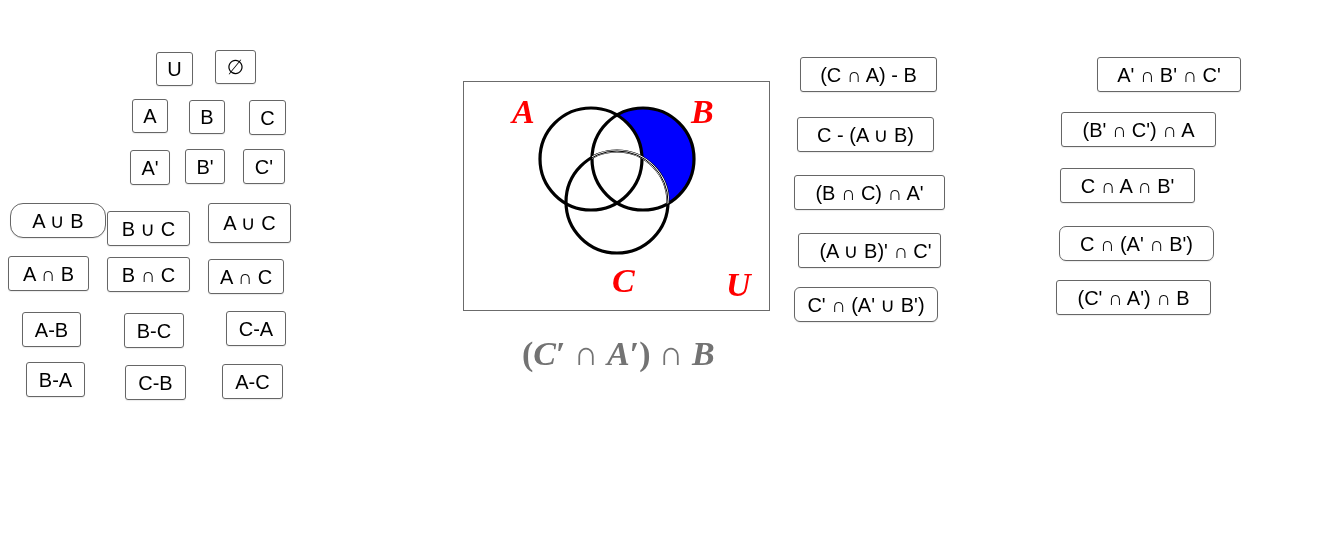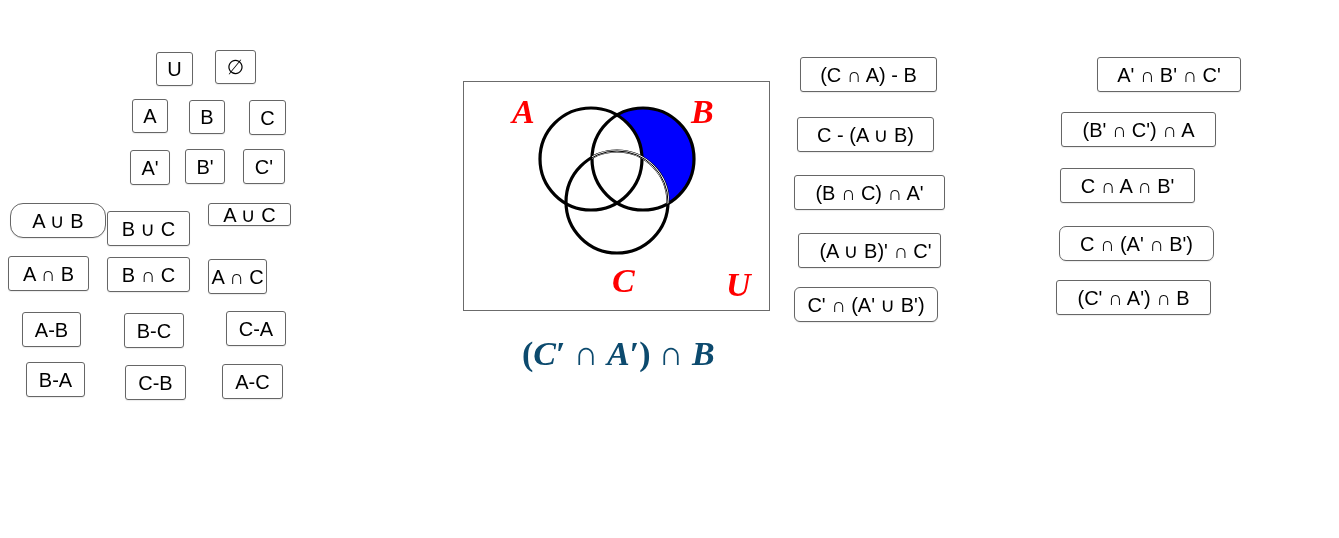--- a/index.html
+++ b/index.html
@@ -43,21 +43,21 @@
       font-weight: bold;
       font-size: 34px;
       color: #ff0000;
       line-height: 1;
     }
     #formula {
       position: absolute;
       left: 522px; top: 337px;
       font-family: "Liberation Serif", "DejaVu Serif", serif;
       font-size: 34px;
-      color: #0c4a6e;
+      color: #737373;
       font-weight: bold;
       white-space: nowrap;
       line-height: 1;
     }
     #formula i { font-style: italic; }
   </style>
 </head>
 <body>
 
 <div id="stage">
@@ -68,25 +68,25 @@
   <div class="btn" style="left:132px;top:99px;width:36px;height:34px;">A</div>
   <div class="btn" style="left:189px;top:100px;width:36px;height:34px;">B</div>
   <div class="btn" style="left:249px;top:100px;width:37px;height:35px;">C</div>
 
   <div class="btn" style="left:130px;top:150px;width:40px;height:35px;">A'</div>
   <div class="btn" style="left:185px;top:149px;width:40px;height:35px;">B'</div>
   <div class="btn" style="left:243px;top:149px;width:42px;height:35px;">C'</div>
 
   <div class="btn" style="left:10px;top:203px;width:96px;height:35px;border-radius:13px;">A ∪ B</div>
   <div class="btn" style="left:107px;top:203px;width:83px;height:35px;margin-top:8px;">B ∪ C</div>
-  <div class="btn" style="left:208px;top:203px;width:83px;height:23px;">A ∪ C</div>
+  <div class="btn" style="left:208px;top:203px;width:83px;height:40px;">A ∪ C</div>
 
   <div class="btn" style="left:8px;top:256px;width:81px;height:35px;">A ∩ B</div>
   <div class="btn" style="left:107px;top:257px;width:83px;height:35px;">B ∩ C</div>
-  <div class="btn" style="left:208px;top:259px;width:59px;height:35px;">A ∩ C</div>
+  <div class="btn" style="left:208px;top:259px;width:76px;height:35px;">A ∩ C</div>
 
   <div class="btn" style="left:22px;top:312px;width:59px;height:35px;">A-B</div>
   <div class="btn" style="left:124px;top:313px;width:60px;height:35px;">B-C</div>
   <div class="btn" style="left:226px;top:311px;width:60px;height:35px;">C-A</div>
 
   <div class="btn" style="left:26px;top:362px;width:59px;height:35px;">B-A</div>
   <div class="btn" style="left:125px;top:365px;width:61px;height:35px;">C-B</div>
   <div class="btn" style="left:222px;top:364px;width:61px;height:35px;">A-C</div>
 
   <div id="venn-box">

